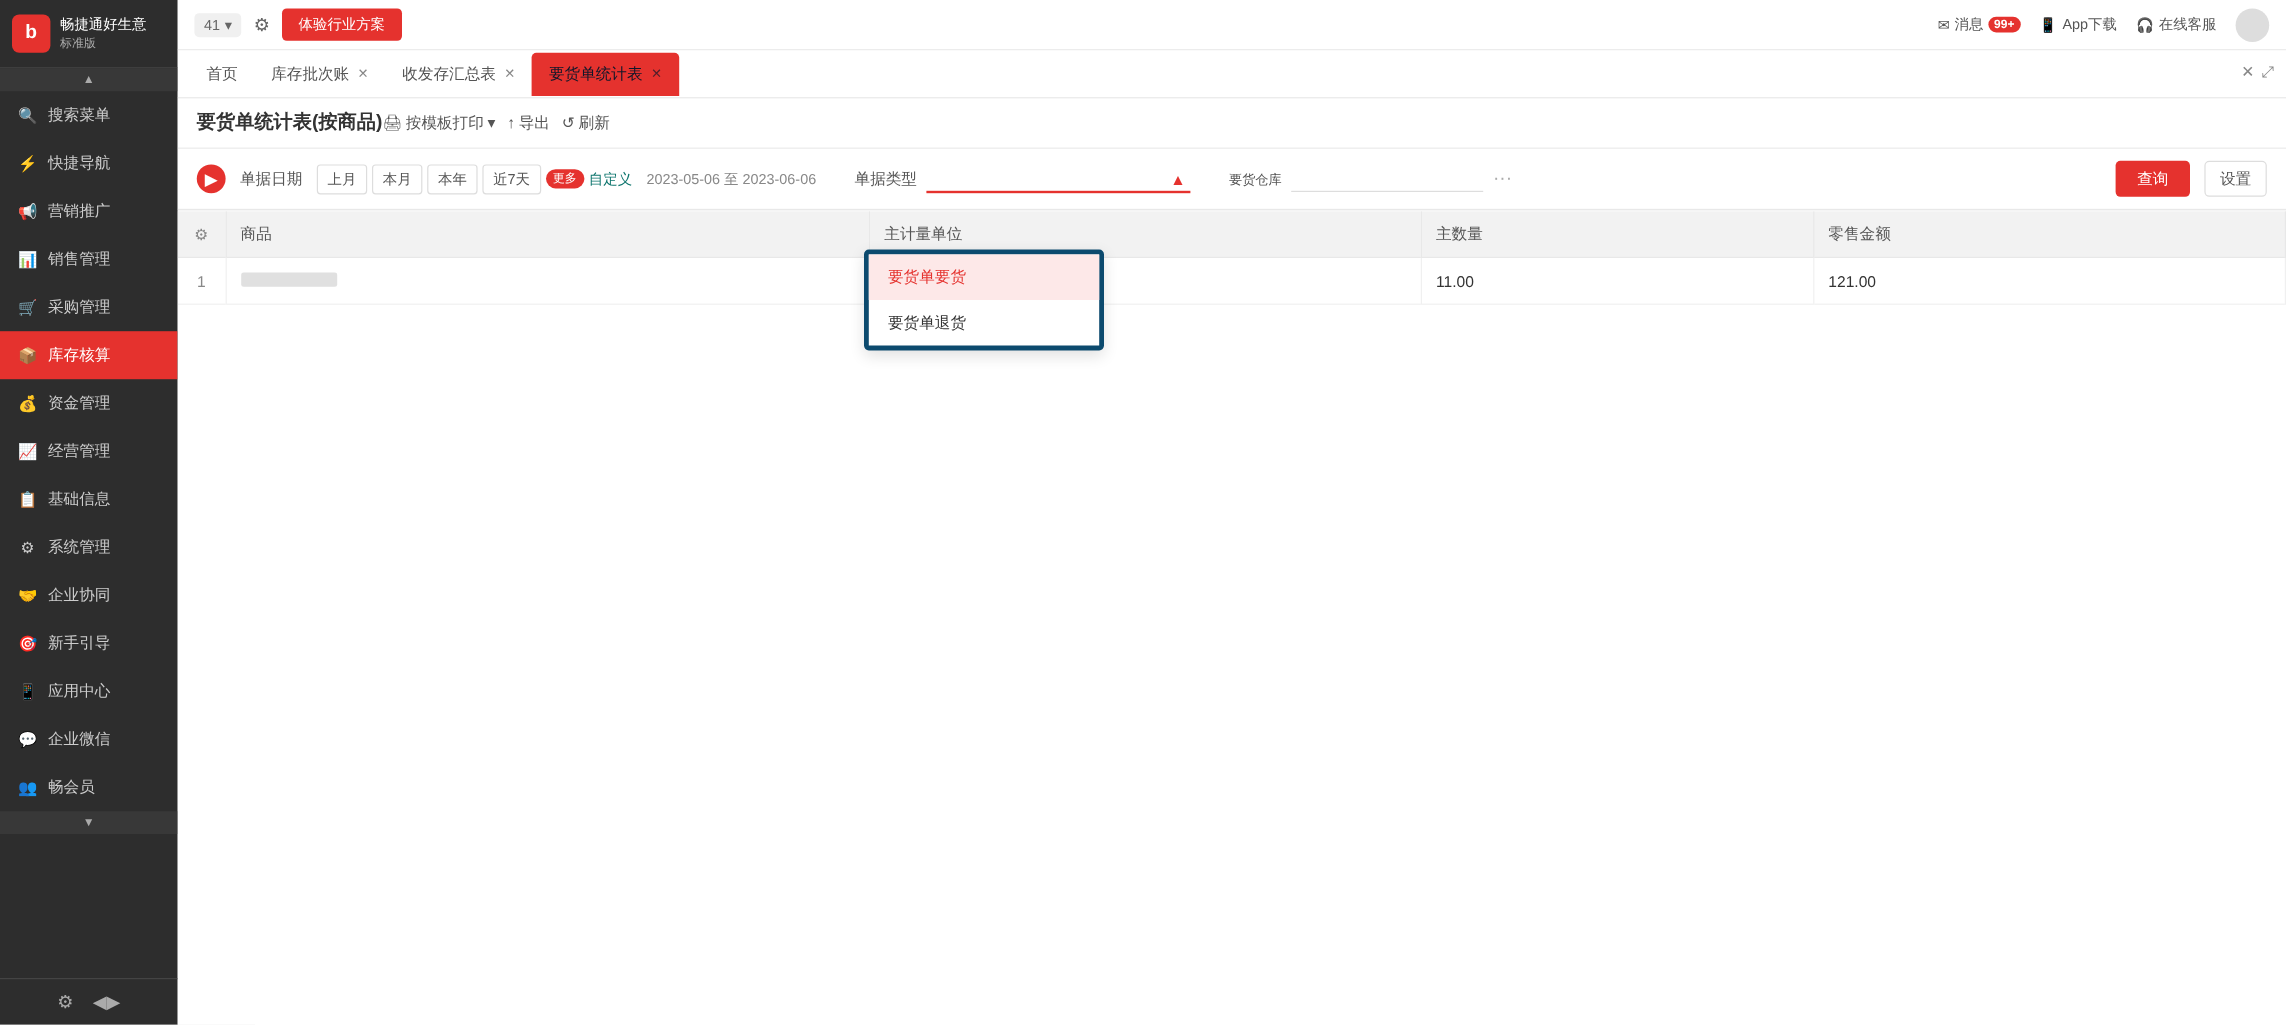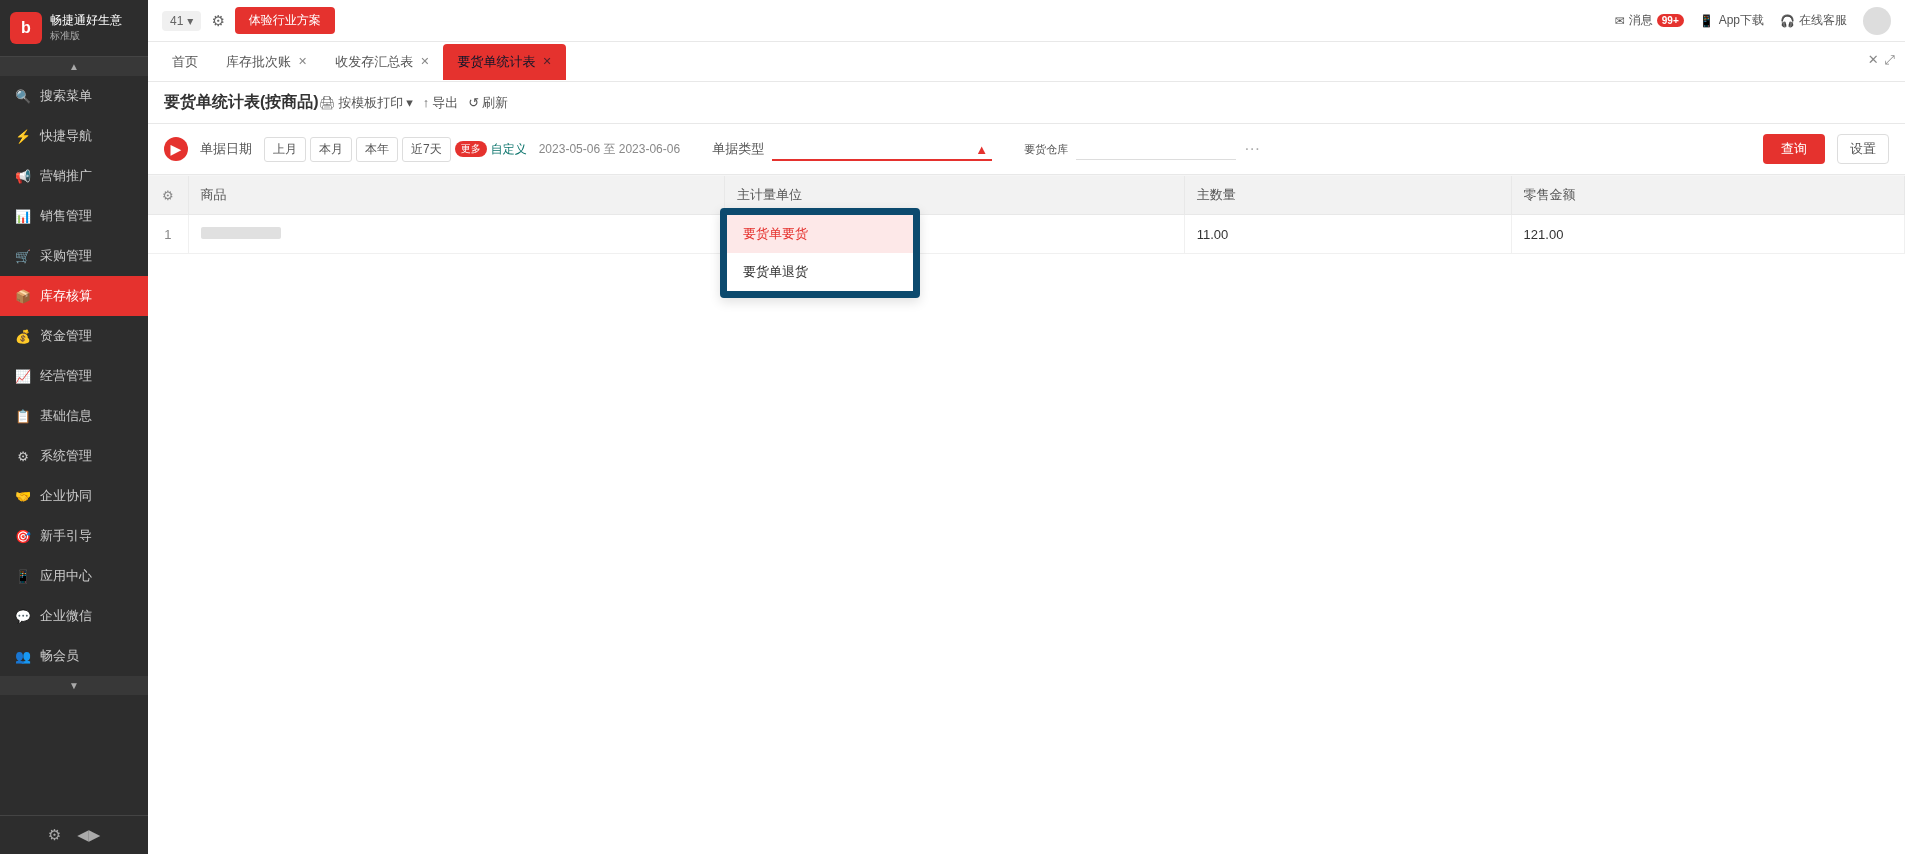--- a/index.html
+++ b/index.html
@@ -284,21 +284,21 @@
       border-radius: 4px;
       padding: 5px 12px;
       cursor: pointer;
       font-size: 13px;
     }
 
     
     .dropdown-menu {
       position: absolute;
       background: #fff;
-      border: 7px solid #0c4a6e;
+      border: 4px solid #0c4a6e;
       border-radius: 4px;
       box-shadow: 0 4px 12px rgba(0,0,0,0.12);
       min-width: 200px;
       z-index: 1000;
       top: 208px;
       left: 720px;
     }
     .dropdown-item {
       padding: 10px 16px;
       cursor: pointer;

